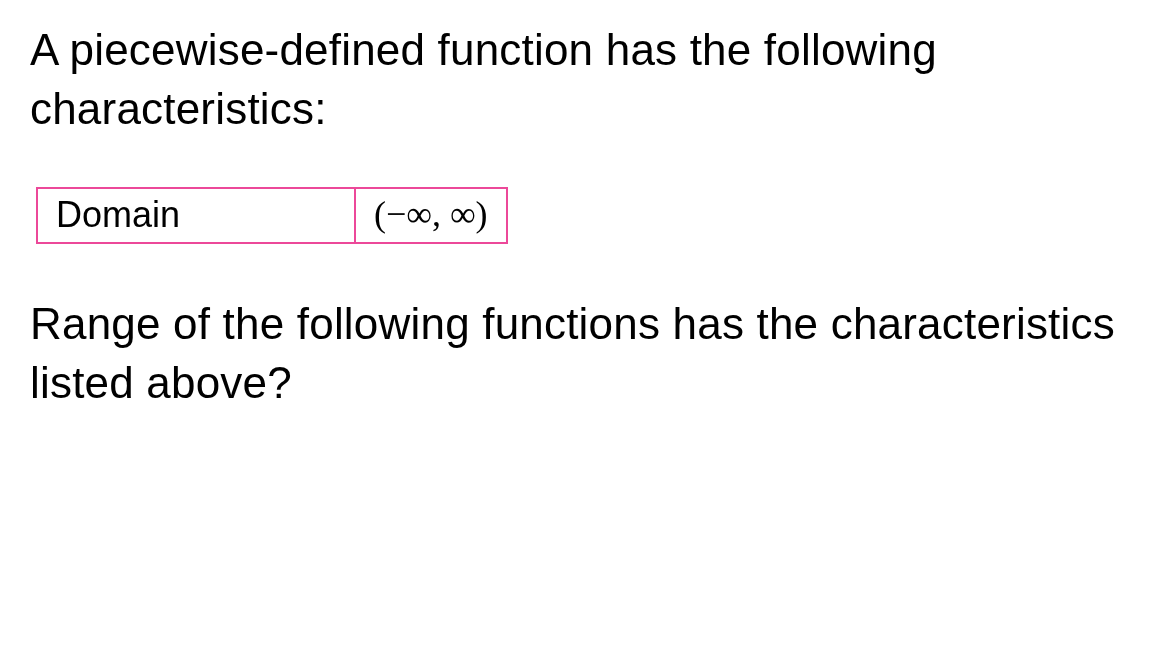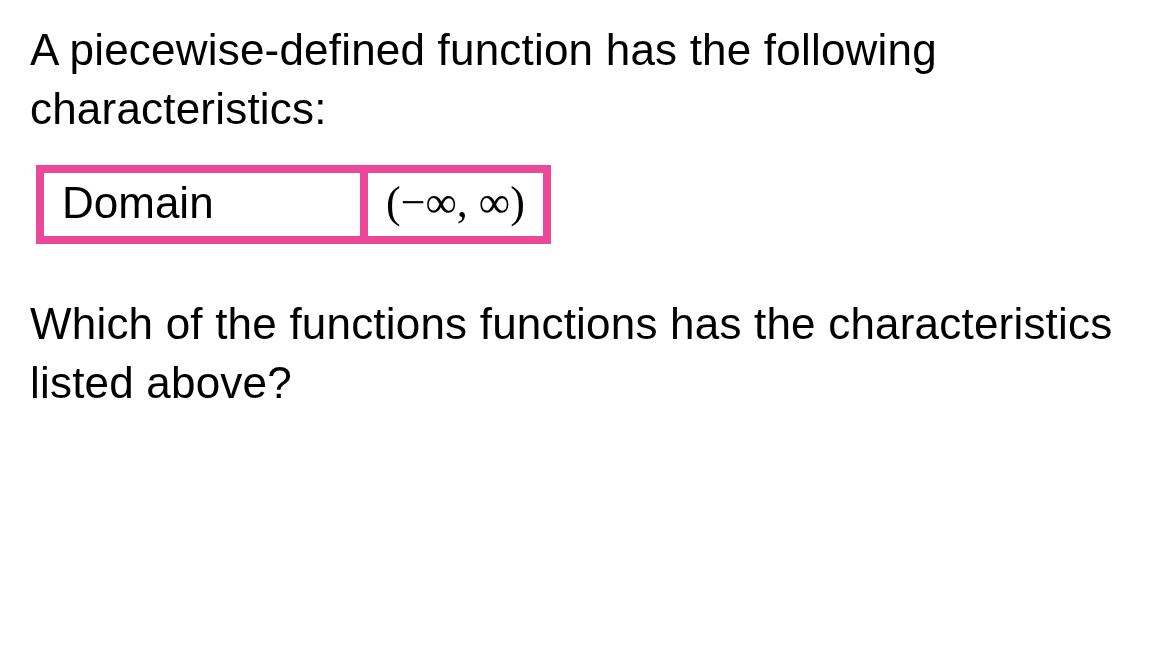--- a/index.html
+++ b/index.html
@@ -11,32 +11,32 @@
     font-family: Arial, Helvetica, sans-serif;
     color: #000000;
   }
   .page {
     padding: 20px 30px;
     box-sizing: border-box;
   }
   .prompt {
     font-size: 44px;
     line-height: 1.35;
-    margin: 0 0 26px 0;
+    margin: 0 0 48px 0;
     letter-spacing: 0.2px;
   }
   .tbl {
     border-collapse: collapse;
     margin-left: 6px;
     margin-bottom: 50px;
   }
   .tbl td {
-    border: 8px solid #ec4899;
+    border: 2px solid #ec4899;
     padding: 4px 18px 6px 18px;
-    font-size: 44px;
+    font-size: 36px;
     line-height: 1.2;
     vertical-align: middle;
   }
   .tbl td.label {
     width: 280px;
     text-align: left;
   }
   .tbl td.val {
     text-align: center;
     font-family: "Cambria Math", "STIXGeneral", serif;
@@ -57,15 +57,15 @@
 
   <table class="tbl">
     <tbody>
         <tr>
       <td class="label">Domain</td>
       <td class="val">(−∞, ∞)</td>
     </tr>
   </tbody>
     </table>
 
-  <p class="question">Which of the functions functions has the characteristics listed above?</p>
+  <p class="question">Range of the following functions has the characteristics listed above?</p>
 
 </div>
 
 </body></html>

